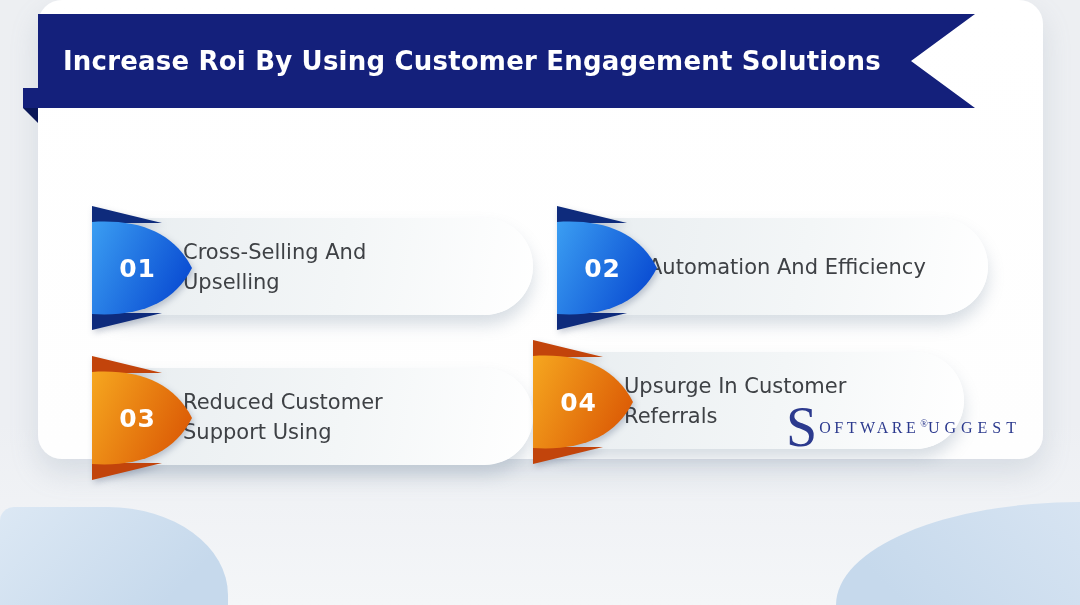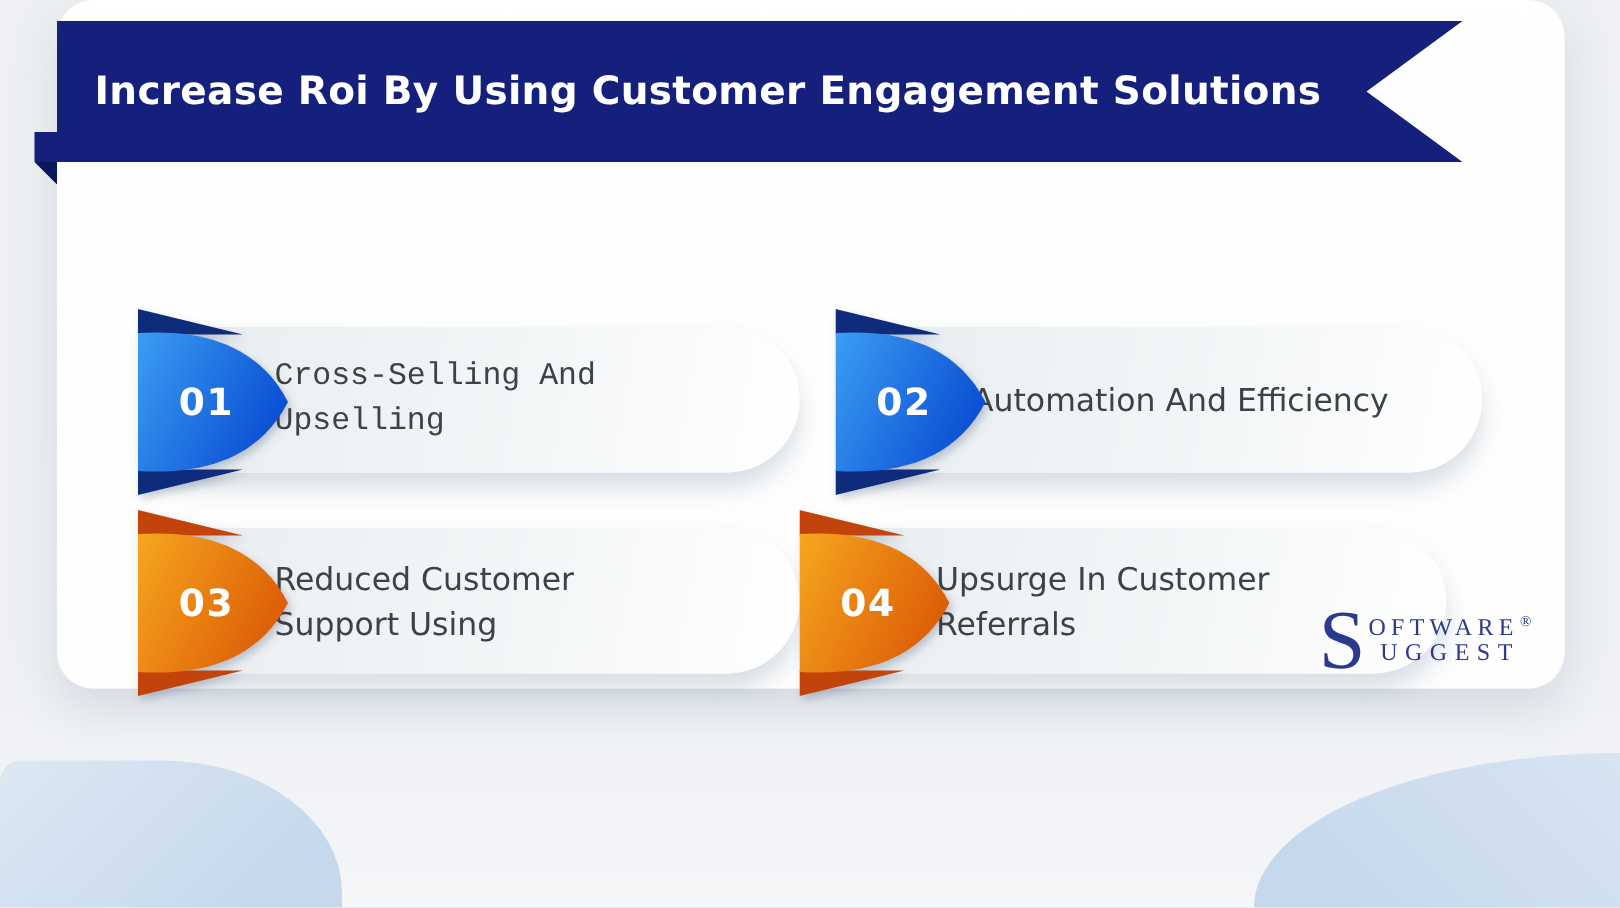--- a/index.html
+++ b/index.html
@@ -30,29 +30,29 @@
   .pill{position:absolute;top:12px;height:97px;border-radius:14px 50px 50px 14px;
         background:linear-gradient(100deg,#e8edf0 0%,#f3f6f7 55%,#ffffff 100%);
         box-shadow:0 10px 16px rgba(125,145,165,.30);
         display:flex;align-items:center;box-sizing:border-box;padding-left:73px;padding-right:16px;}
   .pill-text{color:#3e4145;font-size:21px;line-height:30px;}
   .pill-text .line{white-space:nowrap;}
   .arrow{position:absolute;left:0;top:0;width:100px;height:124px;
          filter:drop-shadow(2px 3px 3px rgba(30,50,90,.25));}
   .num{position:absolute;left:6px;top:50%;width:58px;transform:translateY(-50%);
        text-align:right;color:#ffffff;font-size:25px;font-weight:bold;letter-spacing:1px;}
-  .item-1{left:54px;top:206px;}  .item-1 .pill{left:18px;width:423px;font-family:Liberation Mono, monospace;}
+  .item-1{left:54px;top:206px;}  .item-1 .pill{left:18px;width:423px;}
   .item-2{left:519px;top:206px;} .item-2 .pill{left:18px;width:413px;}
-  .item-3{left:54px;top:340px;}  .item-3 .pill{left:18px;width:423px;}
+  .item-3{left:54px;top:356px;}  .item-3 .pill{left:18px;width:423px;}
   .item-4{left:495px;top:340px;} .item-4 .pill{left:18px;width:413px;}
   
   .logo{position:absolute;right:22px;bottom:10px;display:flex;align-items:center;
         color:#2c3a8e;font-family:"Liberation Serif","DejaVu Serif",serif;}
   .logo-s{font-size:56px;line-height:44px;font-weight:400;}
-  .logo-col{display:flex;flex-direction:column;margin-left:2px;}
+  .logo-col{display:flex;margin-left:2px;}
   .logo-line1{font-size:16px;letter-spacing:3.5px;line-height:17px;display:flex;align-items:flex-start;}
   .logo-line1 sup{font-size:10px;letter-spacing:0;line-height:10px;margin-left:1px;}
   .logo-line2{font-size:16px;letter-spacing:5px;line-height:17px;text-align:center;}
 </style>
 </head>
 <body>
 
 <div class="stage">
 
   <svg width="0" height="0" style="position:absolute" aria-hidden="true">

